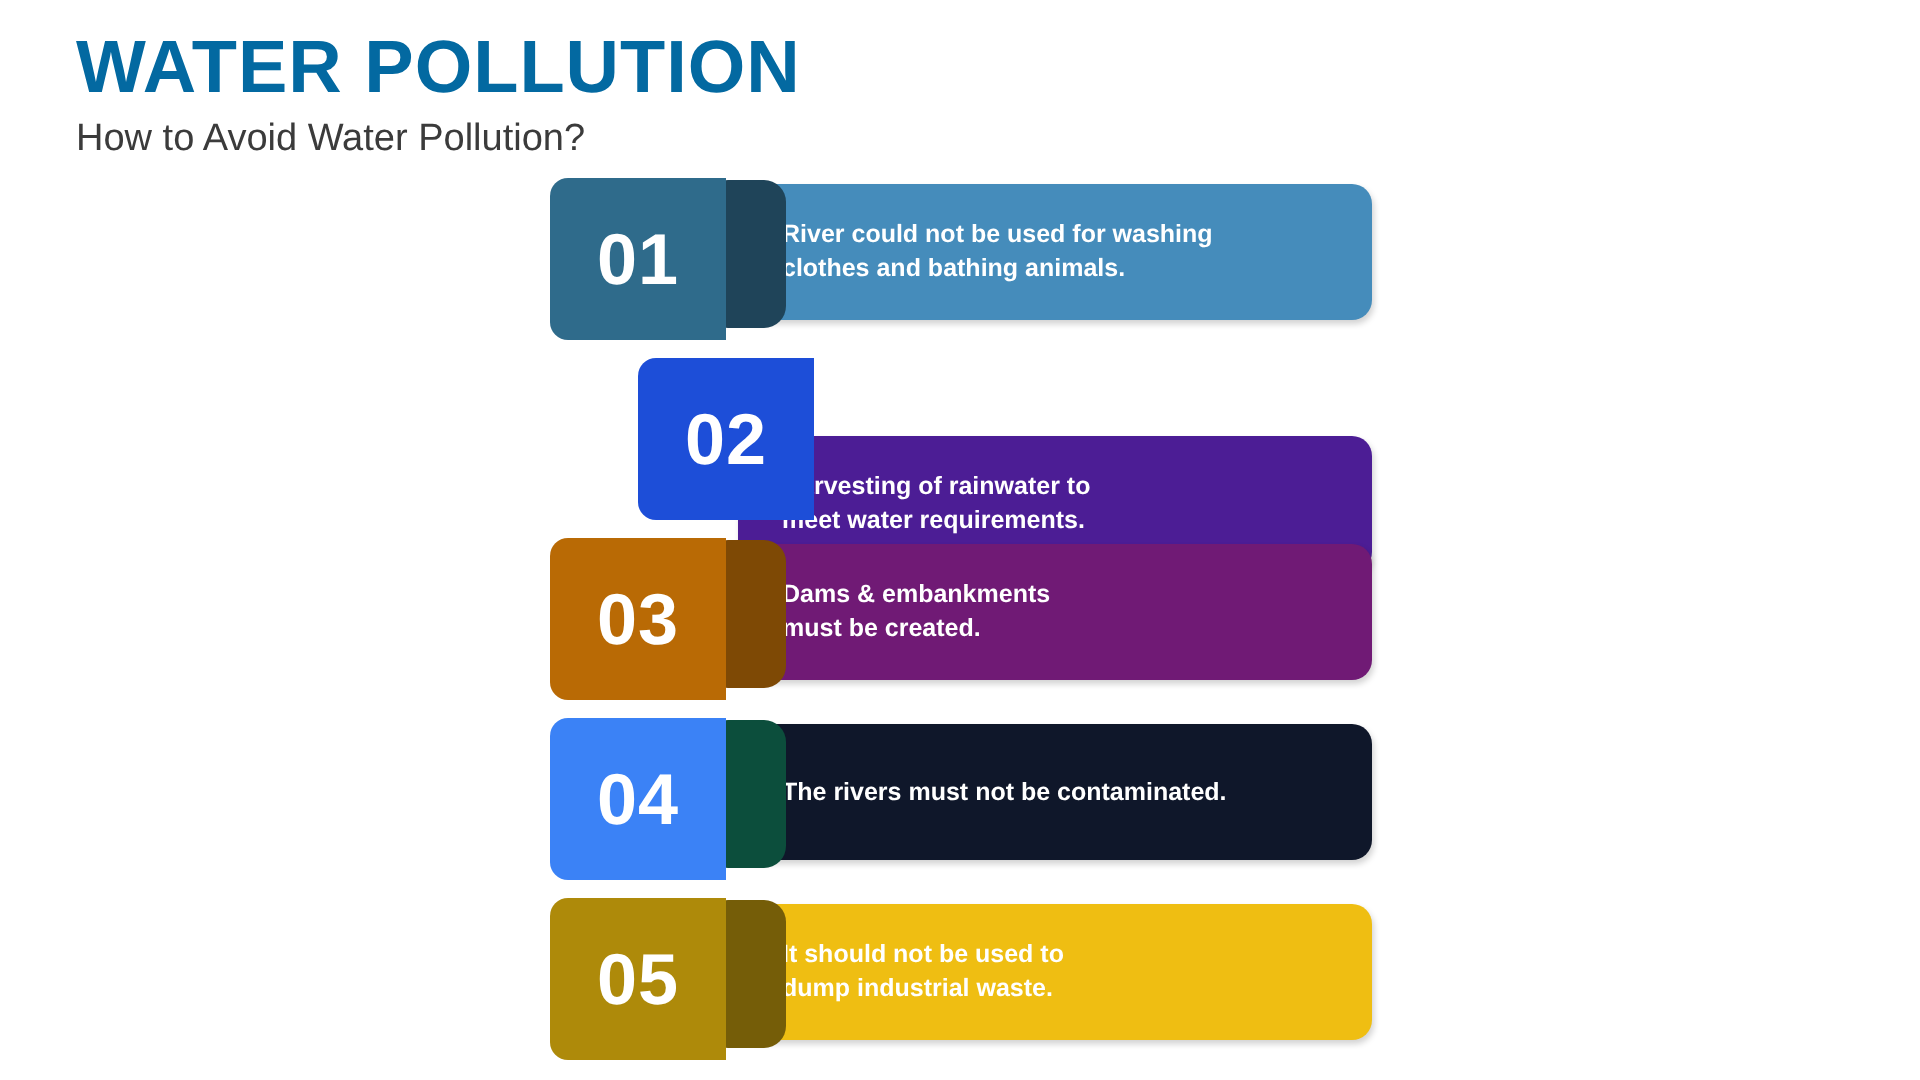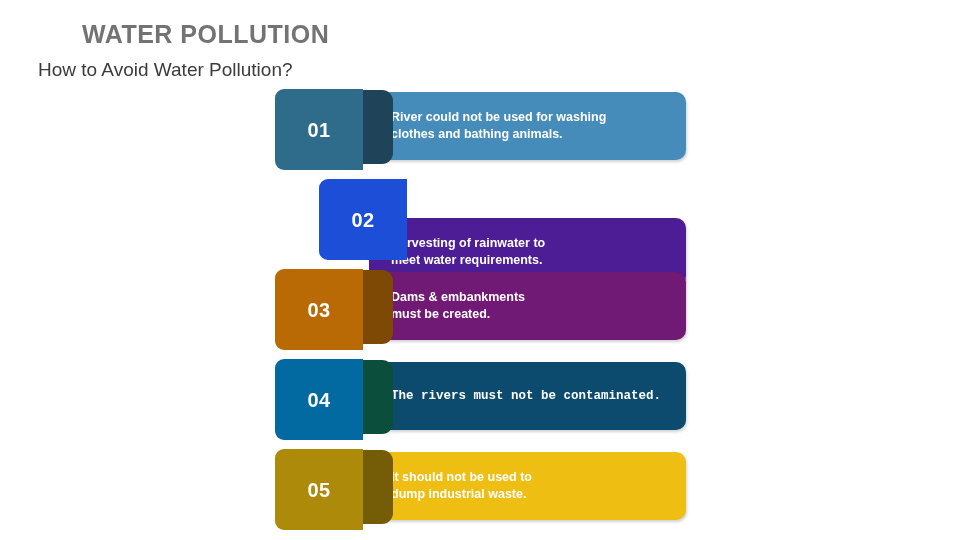--- a/index.html
+++ b/index.html
@@ -22,27 +22,26 @@
   }
 
   
   #header {
     position: absolute;
     left: 38px;
     top: 14px;
     width: 600px;
   }
   #title {
-    font-size: 25px;
+    font-size: 37px;
     font-weight: bold;
-    color: #737373;
+    color: #0369a1;
     letter-spacing: 0.5px;
     line-height: 40px;
     white-space: nowrap;
-    margin-left: 44px;
   }
   #subtitle {
     font-size: 19px;
     font-weight: normal;
     color: #3b3b3b;
     line-height: 26px;
     margin-top: 3px;
     white-space: nowrap;
   }
 
@@ -81,21 +80,21 @@
     position: absolute;
     right: 0;
     top: 0;
     width: 22px;
     height: 100%;
     background: inherit;
   }
   .num-text {
     position: relative;
     z-index: 4;
-    font-size: 20px;
+    font-size: 36px;
     font-weight: bold;
     color: #ffffff;
     line-height: 1;
     letter-spacing: 0.5px;
   }
 
   
   .shadow-wedge {
     position: absolute;
     left: 78px;
@@ -164,25 +163,25 @@
         <div class="body-panel" style="background: #701a75;">
           <div class="body-text">Dams &amp; embankments
 must be created.</div>
         </div>
         <div class="shadow-wedge" style="background: rgb(126, 73, 5);"></div>
         <div class="num-plate" style="background: rgb(185, 106, 5); text-align: right;">
           <span class="num-text">03</span>
         </div>
       </div>
       <div class="step-row">
-        <div class="body-panel" style="background: #0c4a6e; font-family: Liberation Mono, monospace;">
+        <div class="body-panel" style="background: #0f172a;">
           <div class="body-text">The rivers must not be contaminated.</div>
         </div>
         <div class="shadow-wedge" style="background: rgb(12, 78, 60);"></div>
-        <div class="num-plate" style="background: #0369a1; align-items: center;">
+        <div class="num-plate" style="background: #3b82f6; align-items: center;">
           <span class="num-text">04</span>
         </div>
       </div>
       <div class="step-row">
         <div class="body-panel" style="background: rgb(239, 190, 18);">
           <div class="body-text">It should not be used to
 dump industrial waste.</div>
         </div>
         <div class="shadow-wedge" style="background: rgb(117, 93, 8);"></div>
         <div class="num-plate" style="background: rgb(174, 138, 10); justify-content: center;">

